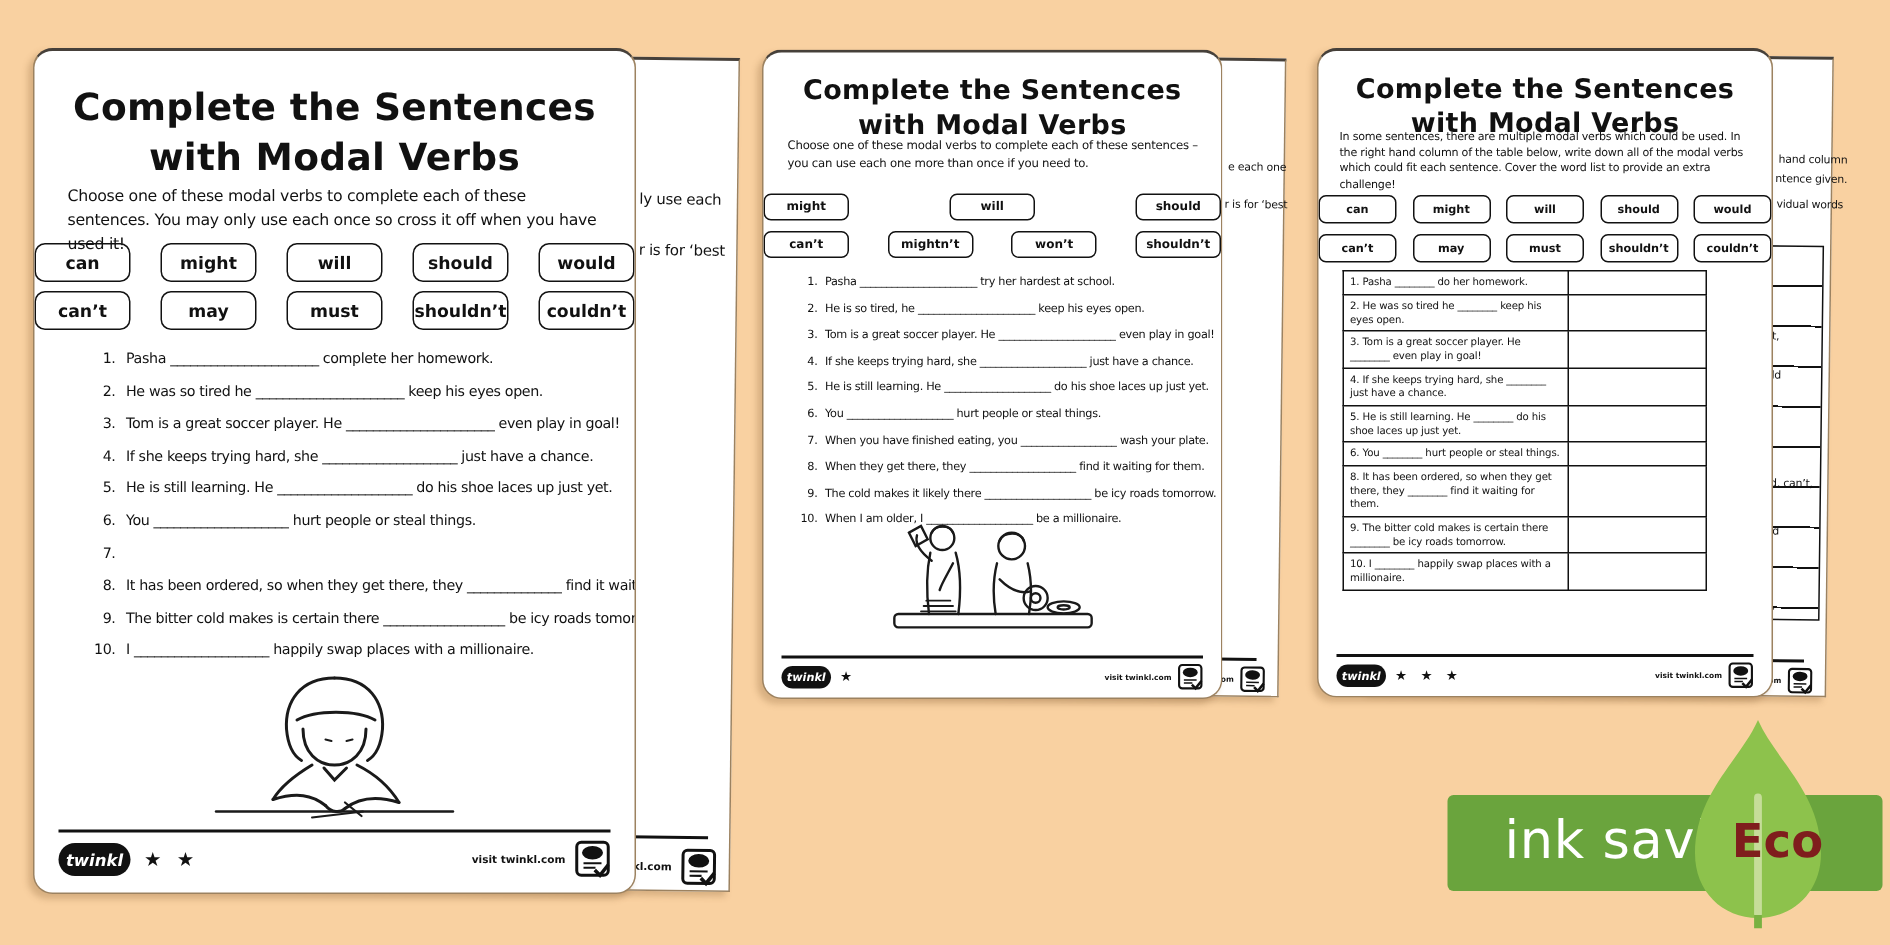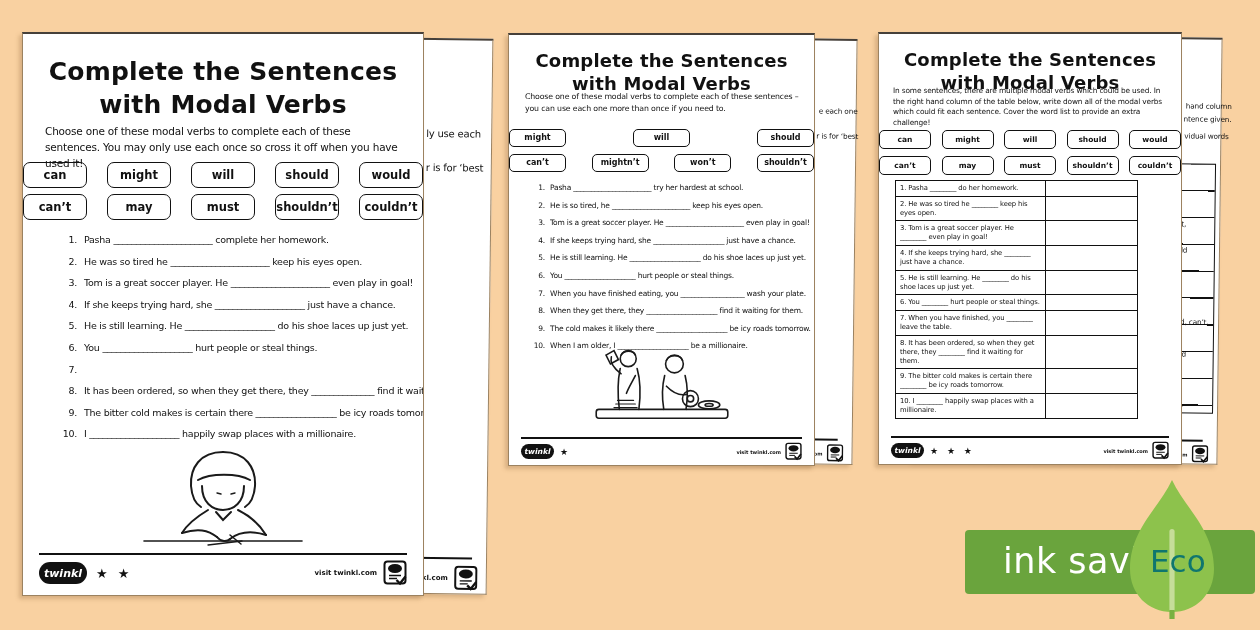--- a/index.html
+++ b/index.html
@@ -8,21 +8,21 @@
     background:#f9d1a1;
     font-family:"DejaVu Sans",sans-serif;color:#111;
   }
   
   .sheet,.backsheet{
     position:absolute;background:#fff;
     border:1px solid #9c8260;border-top:2px solid #46403a;
     box-shadow:-3px 3px 4px rgba(140,100,55,.30);
   }
   .backsheet{transform:rotate(.7deg);z-index:1;}
-  .sheet{z-index:2;overflow:hidden;}
+  .sheet{z-index:2;overflow:hidden;border-radius:13px;}
   #p1{left:22px;top:32px;width:400px;height:561px;}
   #b1{left:52px;top:36px;width:436px;height:553px;}
   #p2{left:508px;top:33px;width:305px;height:430px;}
   #b2{left:543px;top:37px;width:310px;height:423px;}
   #p3{left:878px;top:32px;width:302px;height:430px;}
   #b3{left:916px;top:36px;width:302px;height:424px;}
 
   .title{position:absolute;left:0;right:0;text-align:center;font-weight:bold;letter-spacing:.2px;line-height:1.3;}
   #p1 .title{top:22px;font-size:25px;}
   #p2 .title,#p3 .title{top:14px;font-size:18px;}
@@ -84,21 +84,21 @@
   #b2 .frag,#b3 .frag{font-size:7.3px;letter-spacing:-.15px;}
   .bfootline{position:absolute;left:14px;right:14px;border-top:2px solid #111;}
   .bfootrow{position:absolute;right:8px;display:flex;align-items:center;}
   .b-strip-table{position:absolute;border:1.3px solid #111;background:
      repeating-linear-gradient(to bottom,transparent 0 25.5px,#111 25.5px 26.8px);}
 
   
   .eco-banner{position:absolute;left:965px;top:530px;width:290px;height:64px;background:#6aa43d;border-radius:4px;z-index:4;}
   .eco-banner .ink{position:absolute;left:38px;top:0;line-height:62px;font-size:35px;color:#fff;letter-spacing:.5px;}
   .eco-leaf{position:absolute;left:1126px;top:477px;z-index:5;}
-  .eco-word{position:absolute;left:1150px;top:543px;width:70px;font-size:31px;font-weight:normal;color:#0f766e;z-index:6;}
+  .eco-word{position:absolute;left:1150px;top:543px;width:70px;text-align:center;font-size:31px;font-weight:bold;color:#7f1d1d;z-index:6;}
 </style>
 </head>
 <body>
 
 <div class="backsheet" id="b1">
   <span class="frag" style="left:371px;top:88px;">ly use each</span>
   <span class="frag" style="left:371px;top:122px;">r is for ‘best</span>
   <div class="bfootline" style="top:517px;"></div>
   <div class="bfootrow" style="top:525px;">
     <span class="visit" style="font-size:7px;margin-right:6px;font-weight:bold;">visit twinkl.com</span>
@@ -376,24 +376,20 @@
         </tr>
       <tr>
           <td class="sc"><span class="n">5.</span><span>He is still learning. He ________ do his shoe laces up just yet.</span></td>
           <td></td>
         </tr>
       <tr>
           <td class="sc"><span class="n">6.</span><span>You ________ hurt people or steal things.</span></td>
           <td></td>
         </tr>
       <tr>
-          <td class="sc"><span class="n">7.</span><span>When you have finished, you ________ leave the table.</span></td>
-          <td></td>
-        </tr>
-      <tr>
           <td class="sc"><span class="n">8.</span><span>It has been ordered, so when they get there, they ________ find it waiting for them.</span></td>
           <td></td>
         </tr>
       <tr>
           <td class="sc"><span class="n">9.</span><span>The bitter cold makes is certain there ________ be icy roads tomorrow.</span></td>
           <td></td>
         </tr>
       <tr>
           <td class="sc"><span class="n">10.</span><span>I ________ happily swap places with a millionaire.</span></td>
           <td></td>

